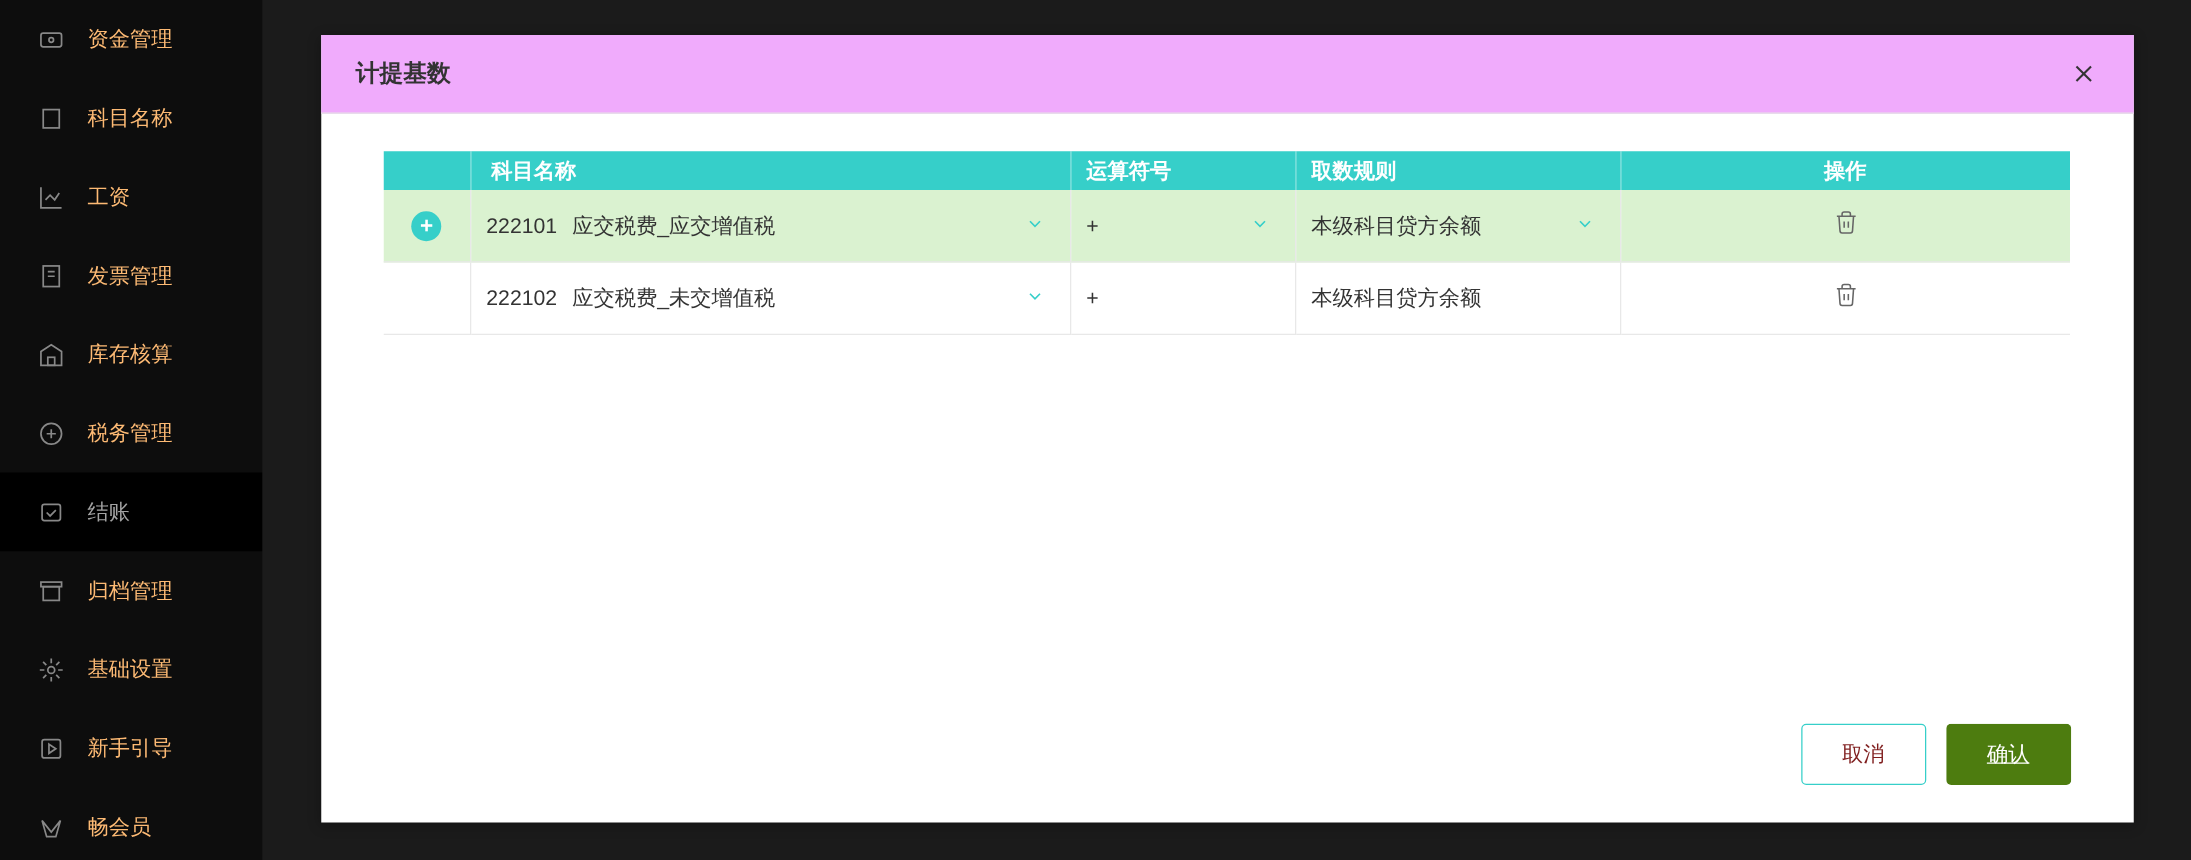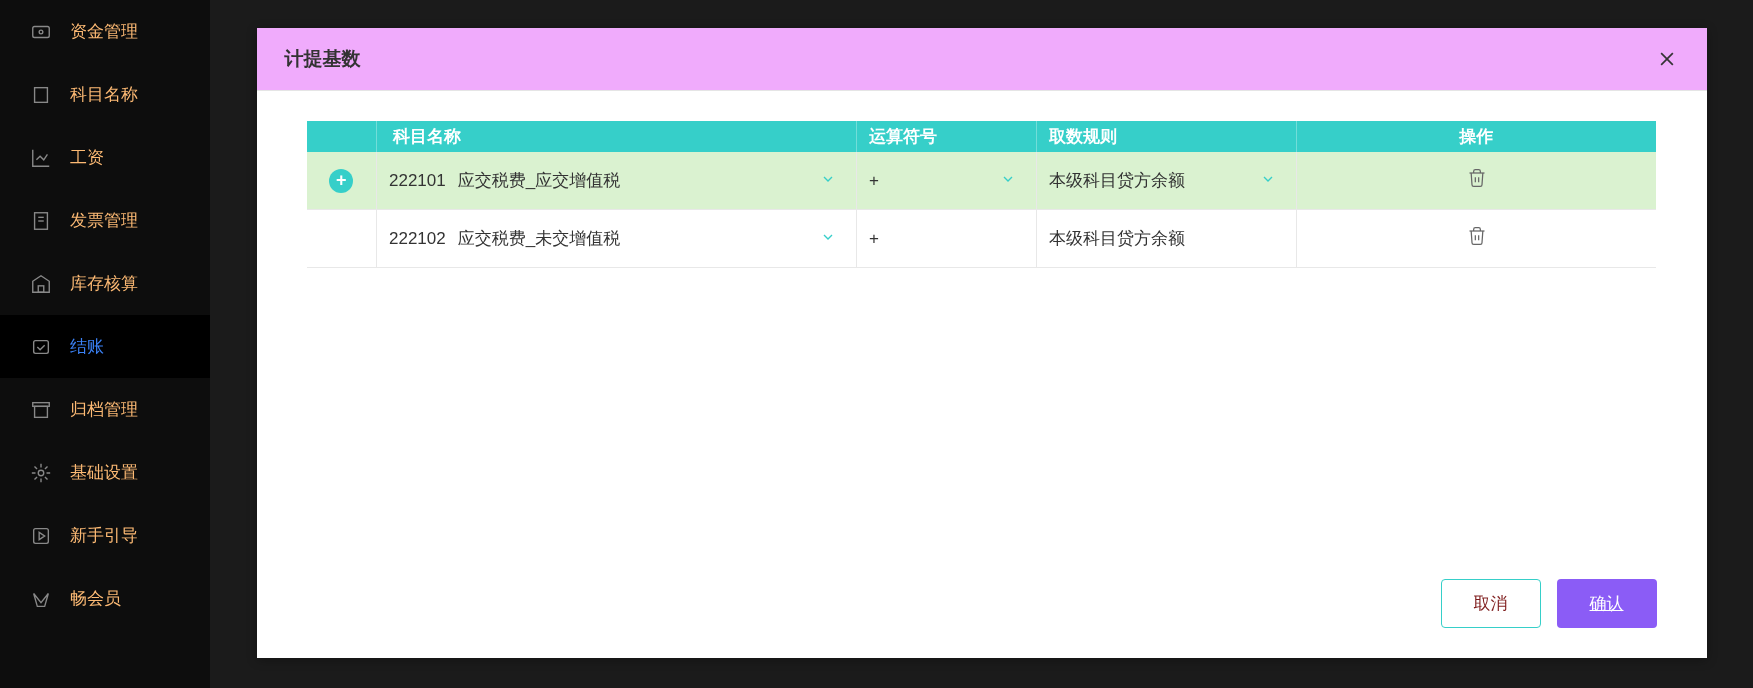--- a/index.html
+++ b/index.html
@@ -30,21 +30,21 @@
       display: flex;
       align-items: center;
       padding: 20px 30px;
       color: #fdba74;
       font-size: 17px;
       cursor: pointer;
       gap: 18px;
     }
     .sidebar-item.active {
       background: #000;
-      color: #3b82f6;
+      color: #a3a3a3;
       font-family: Liberation Mono, monospace;
     }
     .sidebar-icon {
       width: 22px;
       height: 22px;
       display: flex;
       align-items: center;
       justify-content: center;
       flex-shrink: 0;
     }
@@ -230,21 +230,21 @@
       border-radius: 4px;
       cursor: pointer;
       border: 1px solid transparent;
     }
     .btn-cancel {
       background: #fff;
       border-color: #36cfc9;
       color: #7f1d1d;
     }
     .btn-confirm {
-      background: #8b5cf6;
+      background: #4d7c0f;
       color: #fff;
       text-decoration: underline;
     }
   </style>
 </head>
 <body>
 
 <div class="sidebar">
   <div class="sidebar-item">
     <span class="sidebar-icon">
@@ -285,20 +285,29 @@
     <span>发票管理</span>
   </div>
   <div class="sidebar-item">
     <span class="sidebar-icon">
       <svg viewBox="0 0 24 24">
           <path d="M3 9l9-6 9 6v12H3V9z"></path>
           <rect x="9" y="14" width="6" height="7"></rect>
         </svg>
     </span>
     <span>库存核算</span>
+  </div>
+  <div class="sidebar-item">
+    <span class="sidebar-icon">
+      <svg viewBox="0 0 24 24">
+          <circle cx="12" cy="12" r="9"></circle>
+          <path d="M8 12h8M12 8v8"></path>
+        </svg>
+    </span>
+    <span>税务管理</span>
   </div>
   <div class="sidebar-item active">
     <span class="sidebar-icon">
       <svg viewBox="0 0 24 24">
           <rect x="4" y="5" width="16" height="14" rx="2"></rect>
           <path d="M8 12l3 3 5-5"></path>
         </svg>
     </span>
     <span>结账</span>
   </div>

